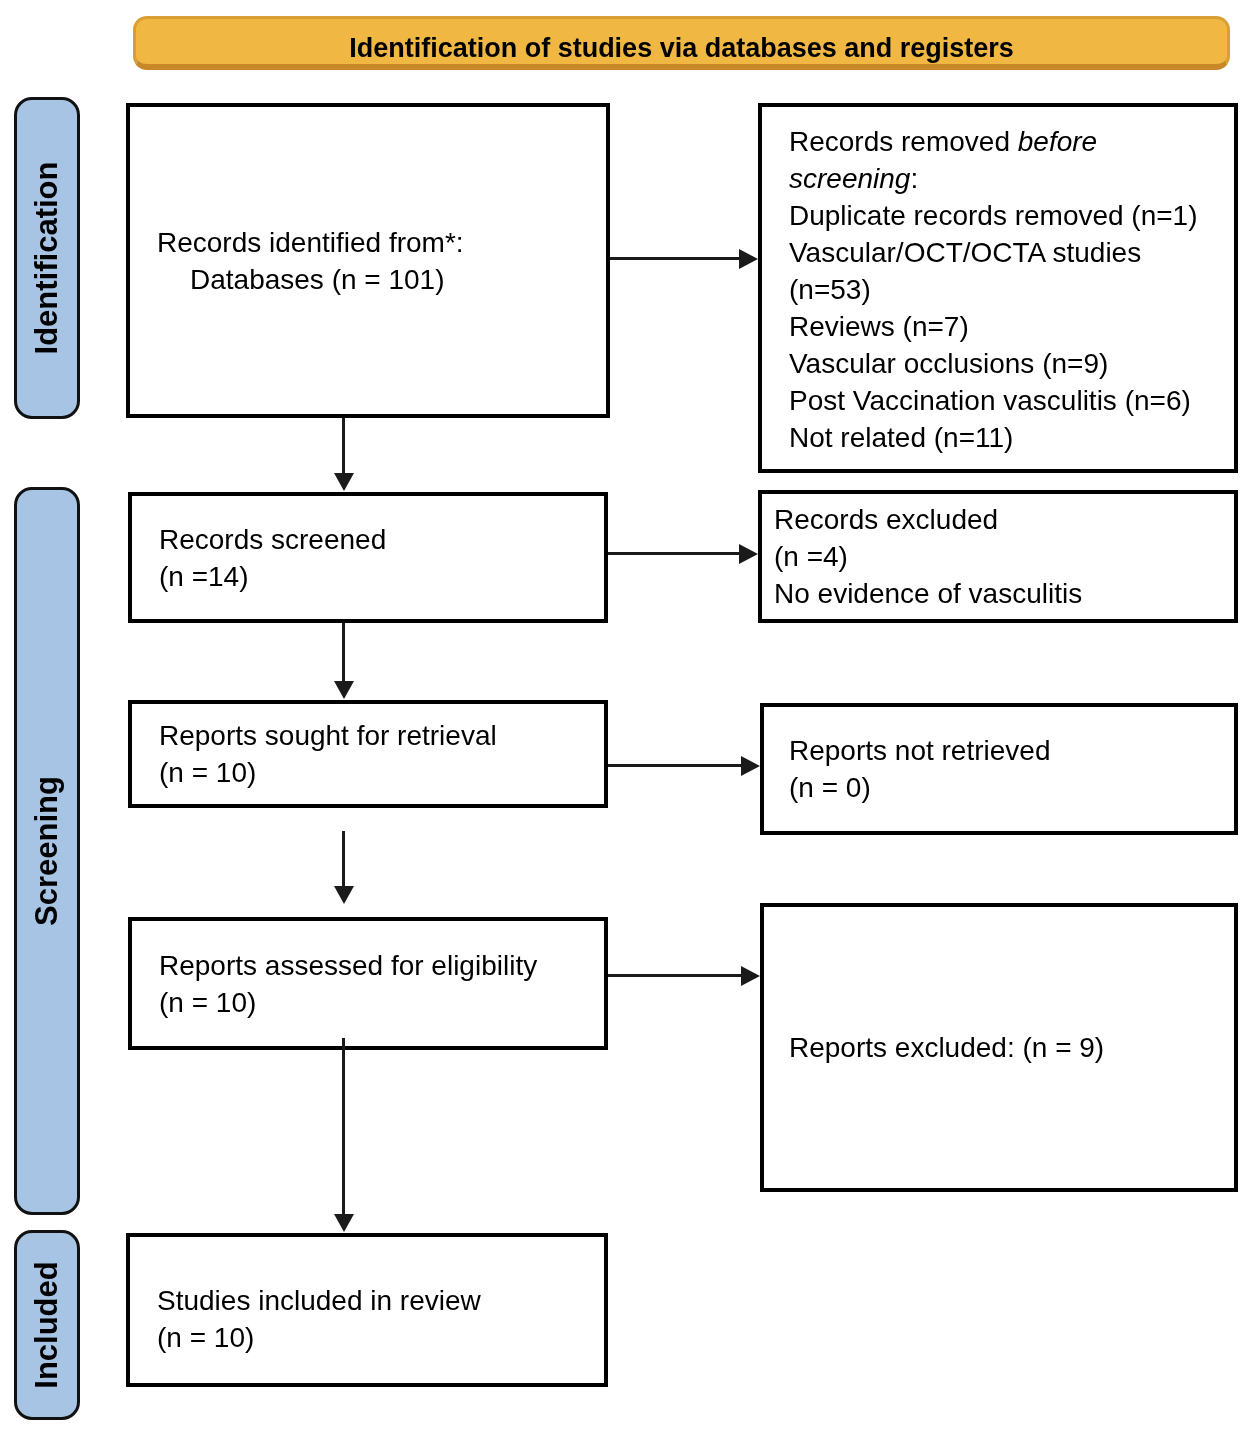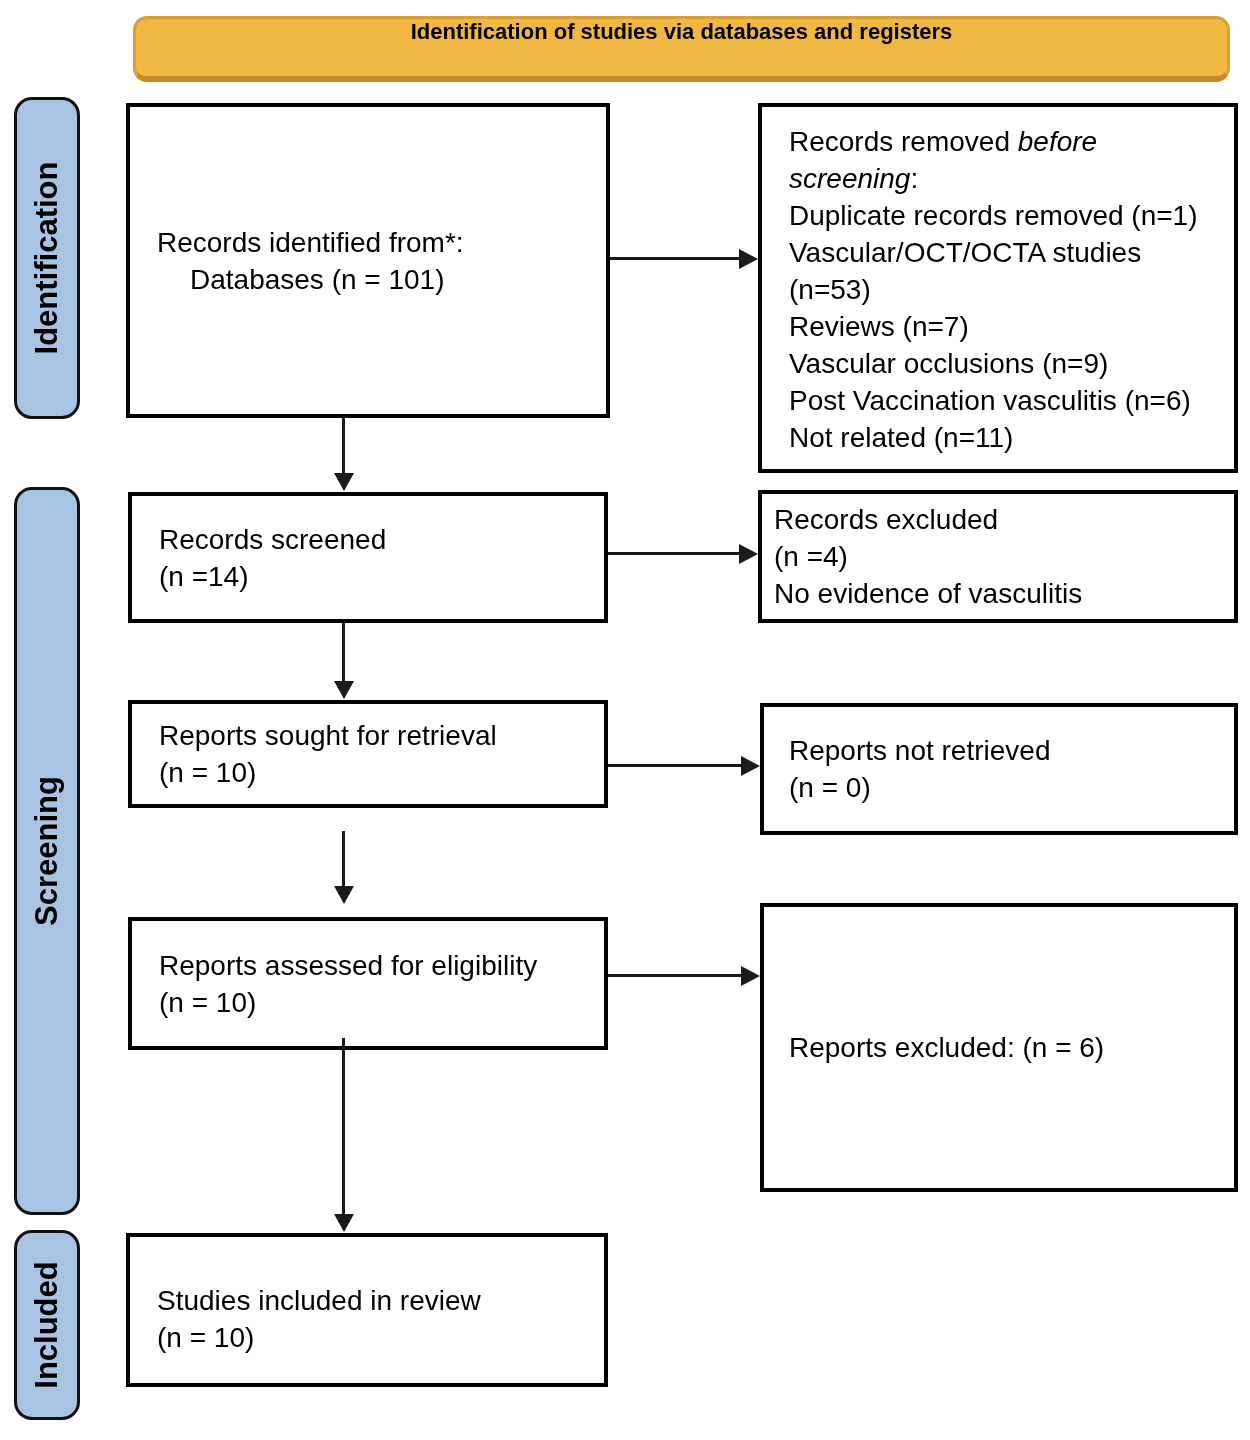--- a/index.html
+++ b/index.html
@@ -3,25 +3,25 @@
 <meta charset="utf-8">
 <style>
   html,body { margin:0; padding:0; background:#ffffff; }
   #canvas {
     position:relative; width:1250px; height:1440px; background:#ffffff;
     font-family:"Liberation Sans", sans-serif; color:#000;
   }
 
   
   .banner {
-    position:absolute; left:133px; top:16px; width:1097px; height:66px;
+    position:absolute; left:133px; top:16px; width:1097px; height:54px;
     background:#F0B843; border:3px solid #D99F35; border-bottom:6px solid #C8882A;
     border-radius:14px; box-sizing:border-box;
-    display:flex; align-items:flex-start; justify-content:center;
-    font-size:22px; font-weight:bold;
+    display:flex; align-items:flex-end; justify-content:center;
+    font-size:27px; font-weight:bold;
   }
 
   
   .stage {
     position:absolute; left:14px; width:66px;
     background:#A7C4E4; border:3px solid #111;
     border-radius:18px; box-sizing:border-box;
     display:flex; align-items:center; justify-content:center;
   }
   .stage span {
@@ -115,21 +115,21 @@
     <div>Reports not retrieved</div>
     <div>(n = 0)</div>
   </div>
 
   <div class="box" style="left:128px; top:905px; width:480px; height:133px;margin-top:12px;">
     <div>Reports assessed for eligibility</div>
     <div>(n = 10)</div>
   </div>
 
   <div class="box" style="left:760px; top:903px; width:478px; height:289px; padding-left:25px;">
-    <div>Reports excluded: (n = 6)</div>
+    <div>Reports excluded: (n = 9)</div>
   </div>
 
   <div class="box" style="left:126px; top:1233px; width:482px; height:154px; justify-content:flex-start; padding-top:45px;">
     <div>Studies included in review</div>
     <div>(n = 10)</div>
   </div>
 
   <div class="h-arrow" style="left:610px; top:257px; width:130px;"></div>
   <div class="h-arrow" style="left:608px; top:552px; width:132px;"></div>
   <div class="h-arrow" style="left:608px; top:764px; width:134px;"></div>

